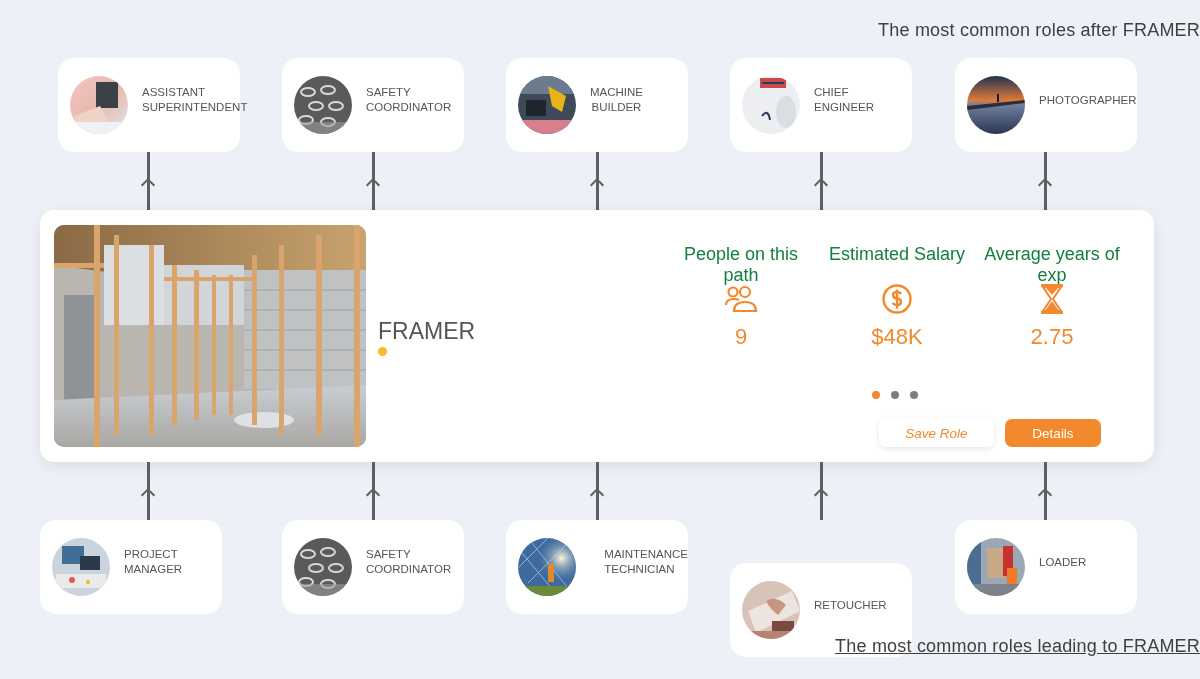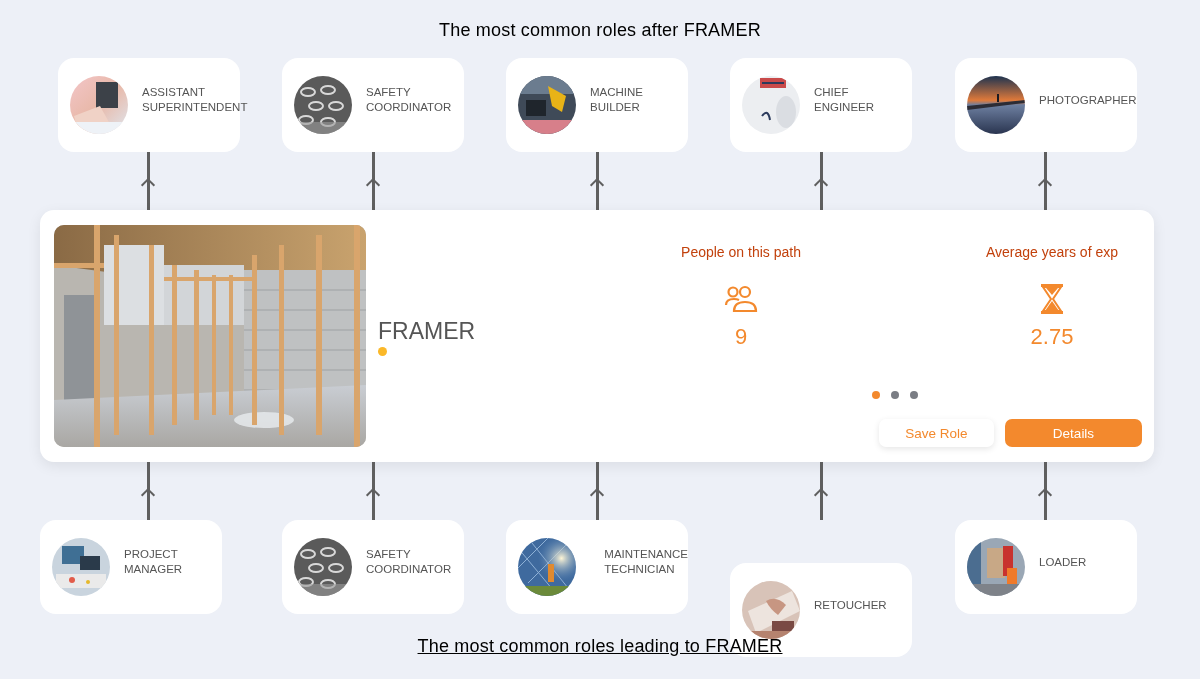--- a/index.html
+++ b/index.html
@@ -6,23 +6,23 @@
   html, body { width: 1200px; height: 679px; overflow: hidden; }
   body {
     background: #edf0f7;
     font-family: "Liberation Sans", "DejaVu Sans", sans-serif;
     position: relative;
     color: #555;
   }
   .section-title {
     position: absolute;
     left: 0; width: 1200px;
-    text-align: center;
+    text-align: right;
     font-size: 18px;
-    color: #000000;
+    color: #404040;
     letter-spacing: 0.2px;
   }
   .title-top { top: 20px; }
   .title-bottom { top: 636px; text-decoration: underline; }
 
   .role-card {
     position: absolute;
     width: 182px;
     height: 94px;
     background: #ffffff;
@@ -96,22 +96,22 @@
     border-radius: 50%;
     background: #fbb829;
   }
   .stat {
     position: absolute;
     top: 34px;
     width: 150px;
     text-align: center;
   }
   .stat .stat-label {
-    font-size: 14px;
-    color: #c2410c;
+    font-size: 18px;
+    color: #15803d;
     height: 20px;
   }
   .stat .stat-icon {
     margin-top: 20px;
     height: 30px;
     display: flex;
     justify-content: center;
     align-items: center;
   }
   .stat .stat-value {
@@ -139,23 +139,24 @@
     display: flex; align-items: center; justify-content: center;
     cursor: pointer;
     font-family: "Liberation Sans", "DejaVu Sans", sans-serif;
     border: none;
   }
   .btn-save {
     left: 839px; width: 115px;
     background: #ffffff;
     color: #f3892d;
     box-shadow: 0 2px 6px rgba(0,0,0,0.10);
+    font-style: italic;
   }
   .btn-details {
-    left: 965px; width: 137px;
+    left: 965px; width: 96px;
     background: #f3892d;
     color: #ffffff;
   }
 </style>
 </head>
 <body>
 
 <div class="section-title title-top">The most common roles after FRAMER</div>
 
 <div class="role-card" style="left:58px; top:58px;">
@@ -188,21 +189,21 @@
           <ellipse cx="42" cy="30" rx="7" ry="4"></ellipse>
           <ellipse cx="12" cy="44" rx="7" ry="4"></ellipse>
           <ellipse cx="34" cy="46" rx="7" ry="4"></ellipse>
         </g>
         <rect y="46" width="58" height="12" fill="#9b9b9b" opacity="0.6"></rect>
       </svg>
   </div>
   <div class="role-label">SAFETY
 COORDINATOR</div>
 </div>
-<div class="role-card" style="left:506px; top:58px;">
+<div class="role-card" style="left:506px; top:58px;text-align:center;">
   <div class="avatar">
     <svg width="58" height="58" viewBox="0 0 58 58">
         <rect width="58" height="58" fill="#3f4a58"></rect>
         <rect x="0" y="0" width="58" height="18" fill="#6b7c8f"></rect>
         <path d="M30 10 L48 20 L44 36 L34 30 Z" fill="#e8b317"></path>
         <rect x="8" y="24" width="20" height="16" fill="#1f252c"></rect>
         <rect y="44" width="58" height="14" fill="#d77f8a"></rect>
       </svg>
   </div>
   <div class="role-label">MACHINE
@@ -311,20 +312,31 @@
       <svg width="34" height="28" viewBox="0 0 34 28" fill="none" stroke="#f3892d" stroke-width="2.2">
         <circle cx="9" cy="7" r="4.5"></circle>
           <circle cx="21" cy="7" r="5"></circle>
         <path d="M2 20 q0 -6 8 -6 q3 0 5 1"></path>
         <path d="M10 26 q0 -9 11 -9 q11 0 11 9 Z"></path>
       </svg>
     </div>
     <div class="stat-value">9</div>
   </div>
 
+  <div class="stat" style="left:782px;">
+    <div class="stat-label">Estimated Salary</div>
+    <div class="stat-icon">
+      <svg width="32" height="32" viewBox="0 0 32 32" fill="none" stroke="#f3892d" stroke-width="2.4">
+        <circle cx="16" cy="16" r="13.5"></circle>
+        <path d="M20 11 q-1 -2 -4 -2 q-4 0 -4 3 q0 3 4 3.5 q4 0.5 4 3.5 q0 3 -4 3 q-3 0 -4.5 -2"></path>
+        <line x1="16" y1="6.5" x2="16" y2="25.5"></line>
+      </svg>
+    </div>
+    <div class="stat-value">$48K</div>
+  </div>
 
   <div class="stat" style="left:937px;">
     <div class="stat-label">Average years of exp</div>
     <div class="stat-icon">
       <svg width="22" height="30" viewBox="0 0 22 30" fill="#f3892d">
         <rect x="0" y="0" width="22" height="3"></rect>
         <rect x="0" y="27" width="22" height="3"></rect>
         <path d="M2 3 L20 3 L12 15 L20 27 L2 27 L10 15 Z" fill="none" stroke="#f3892d" stroke-width="2"></path>
         <path d="M4 27 L11 17 L18 27 Z"></path>
         <path d="M5 4 L17 4 L11 11 Z"></path>

